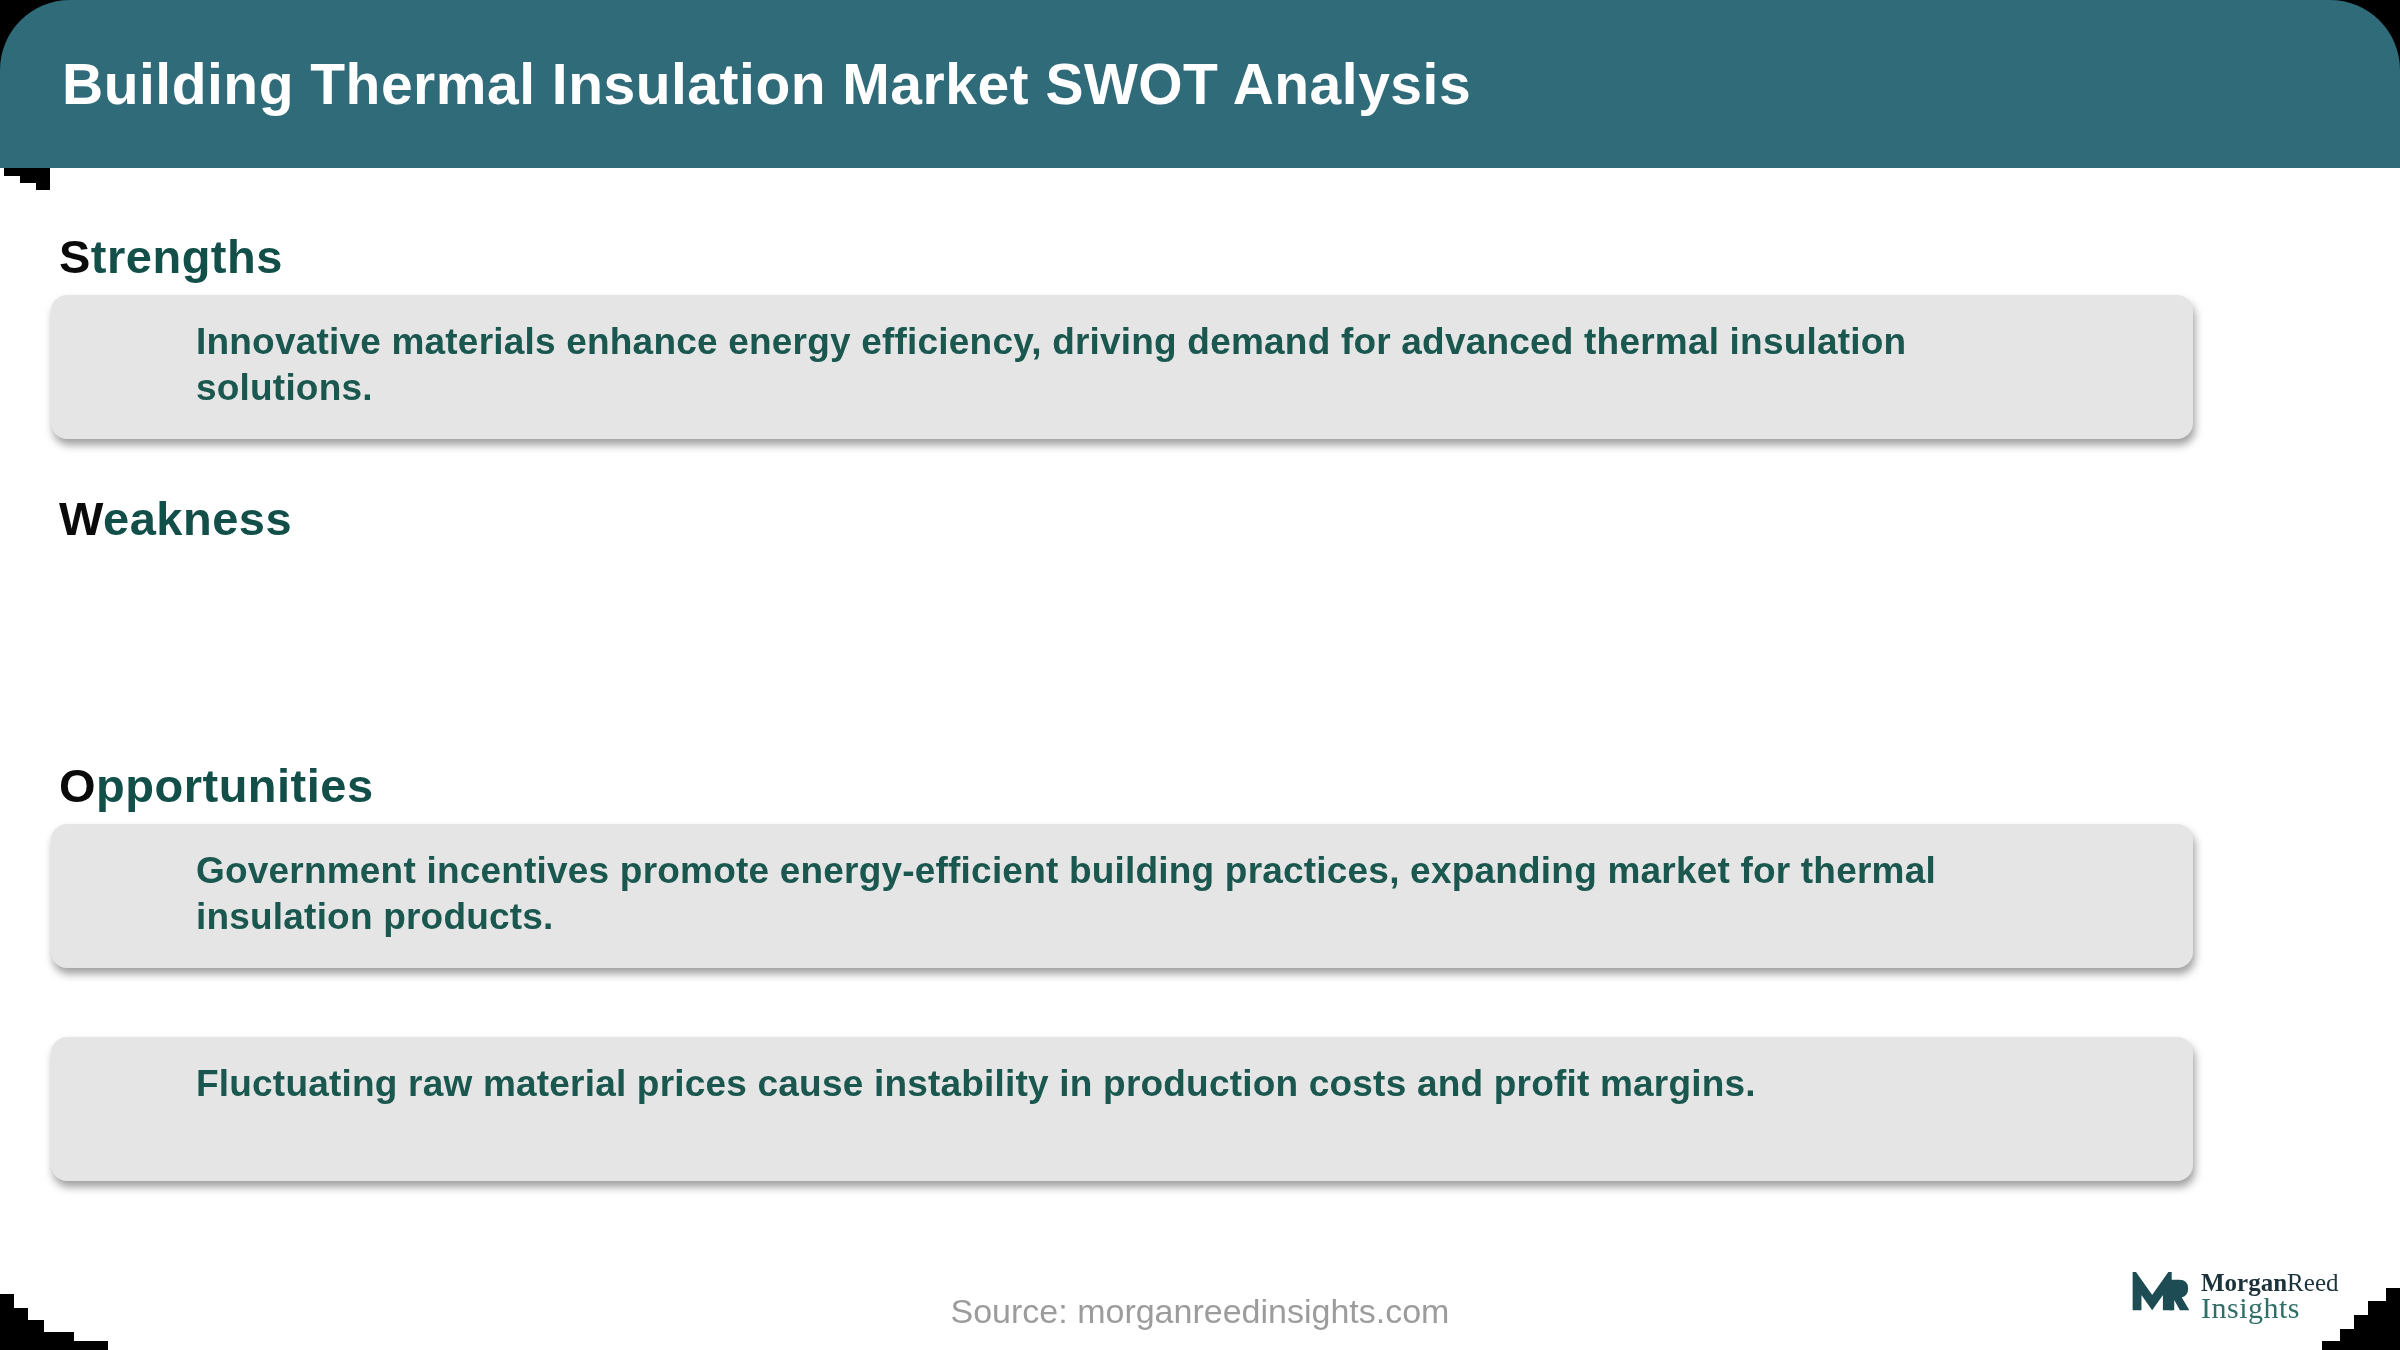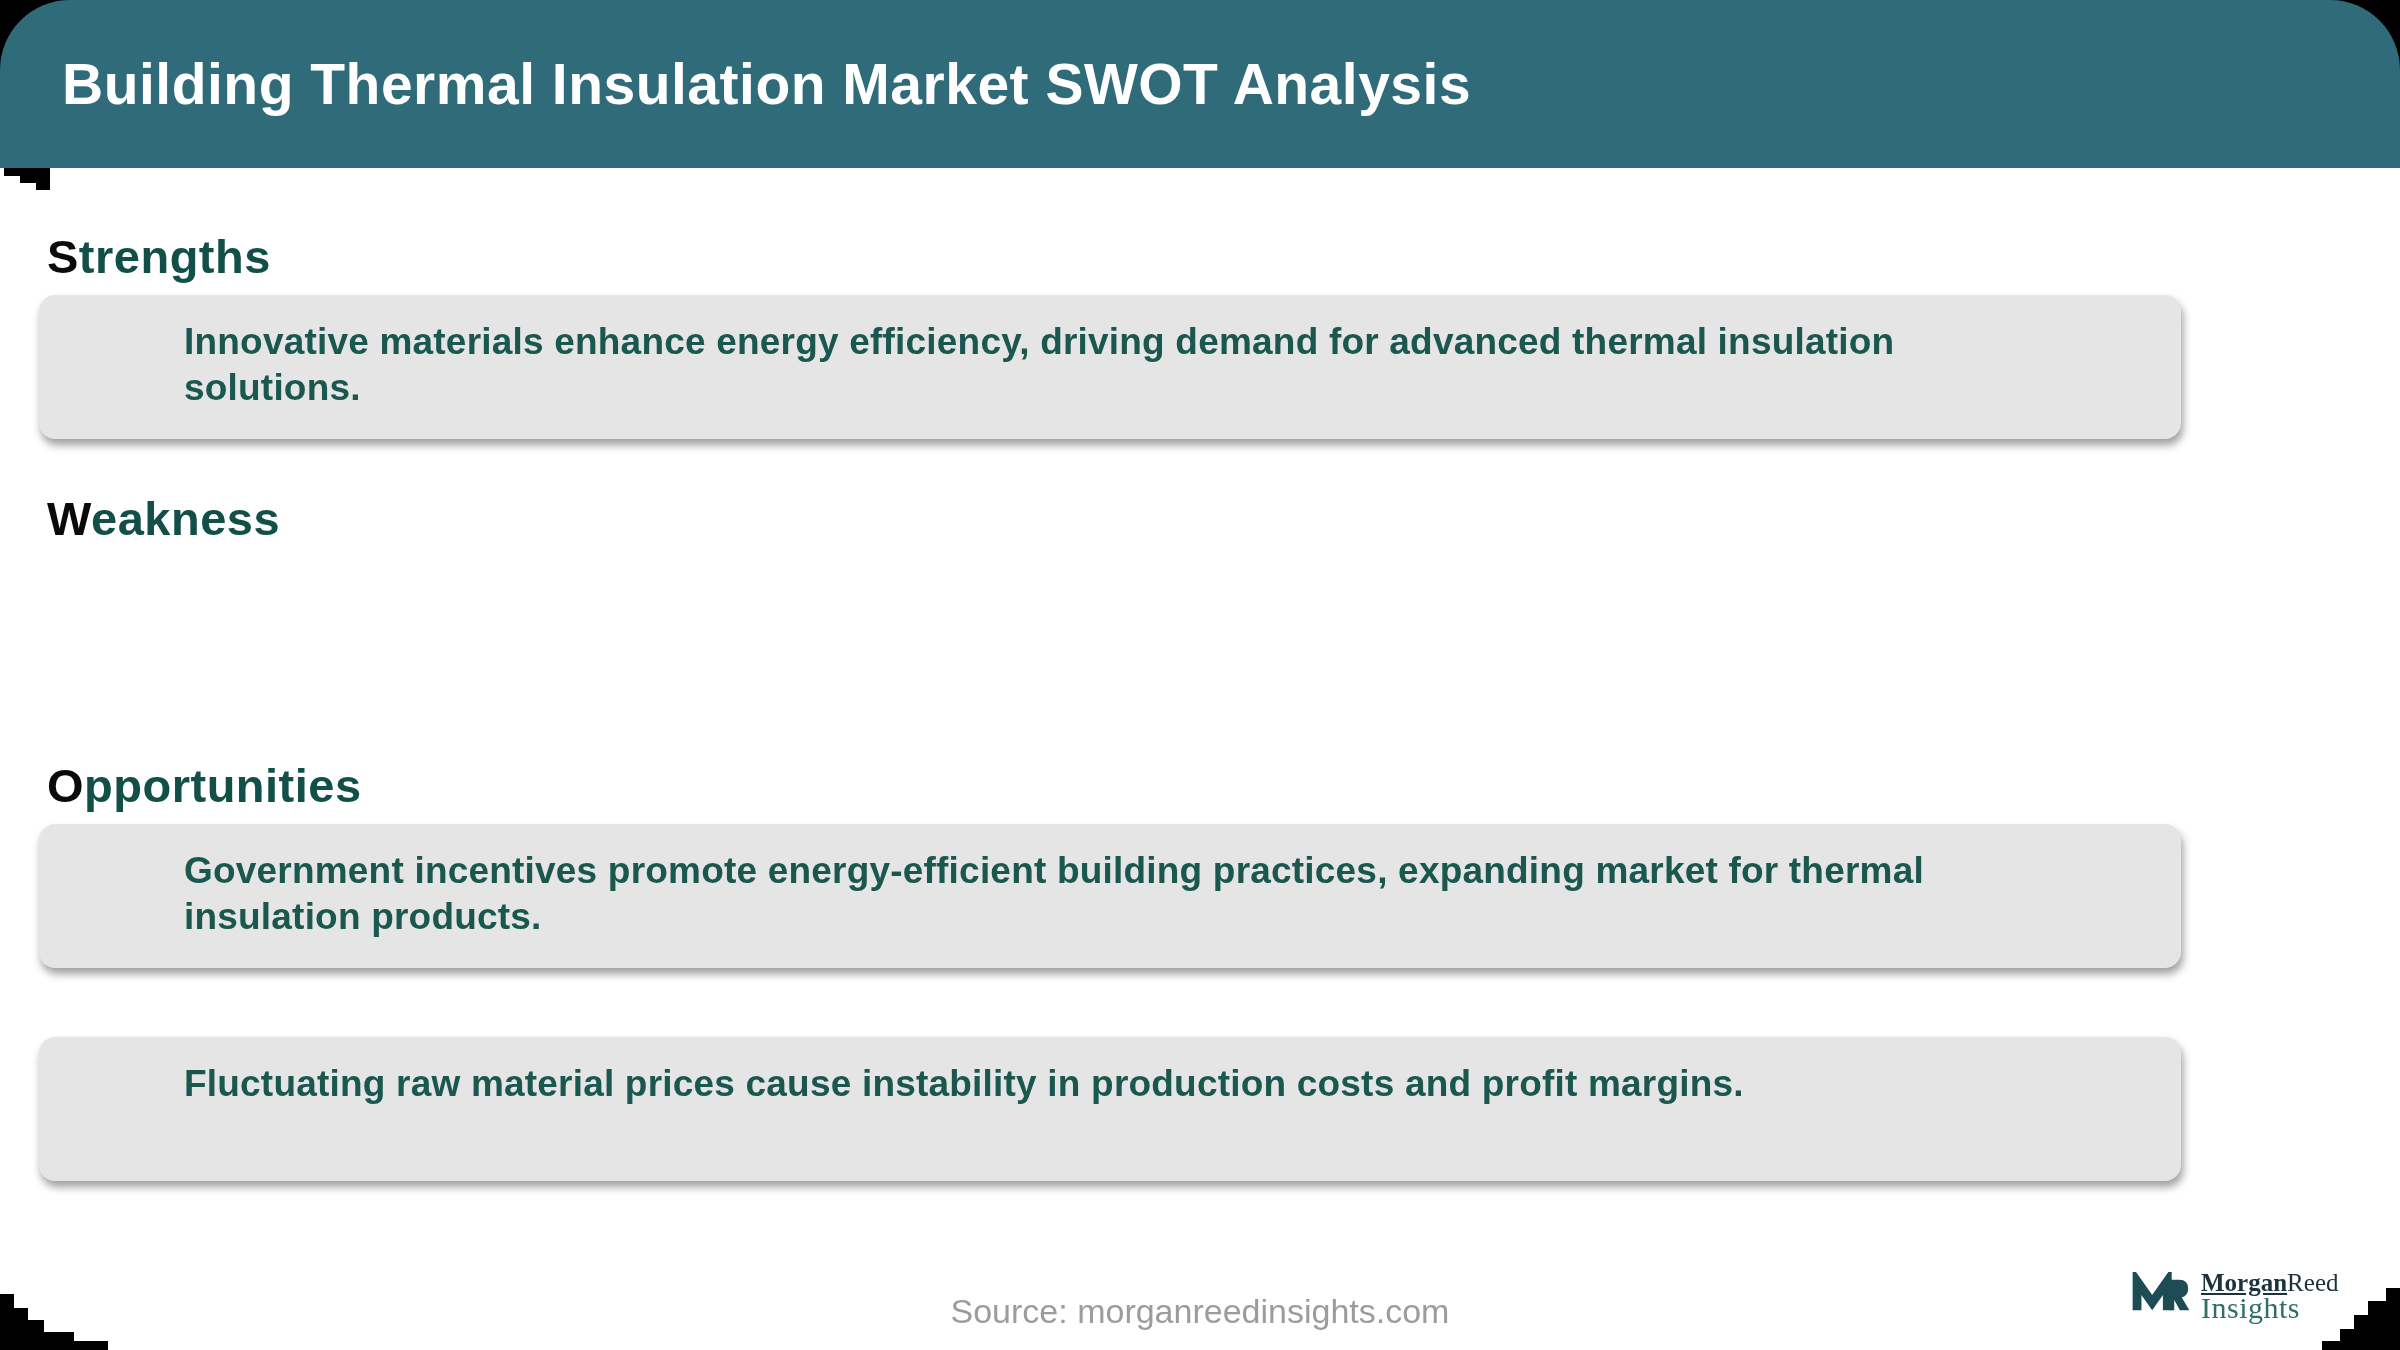--- a/index.html
+++ b/index.html
@@ -23,21 +23,21 @@
   .topbar h1 {
     color:#ffffff;
     font-size:57px;
     font-weight:800;
     line-height:168px;
     padding-left:62px;
     letter-spacing:0.5px;
     white-space:nowrap;
   }
   .section {
-    position:absolute; left:1px; width:2064px; z-index:1;
+    position:absolute; left:13px; width:2064px; z-index:1;
   }
   .sec-1 { top:228px; }
   .sec-2 { top:490px; }
   .sec-3 { top:757px; }
   .sec-4 { top:1028px; }
   .section h2 {
     font-size:47px;
     font-weight:800;
     line-height:58px;
     color:#124f49;
@@ -70,21 +70,21 @@
     z-index:1;
   }
   .brand {
     position:absolute; left:2132px; top:1270px;
     display:flex; align-items:center; gap:11px;
     z-index:2;
   }
   .brand-mark { width:58px; height:46px; flex:0 0 auto; }
   .brand-text { font-family:"Liberation Serif", serif; }
   .brand-name { font-size:25px; line-height:26px; color:#1c333b; white-space:nowrap; }
-  .brand-name .bold { font-weight:700;text-decoration:underline; }
+  .brand-name .bold { font-weight:700; }
   .brand-sub { font-size:30px; line-height:24px; color:#2f6f68; letter-spacing:0.5px; }
 </style>
 </head>
 <body>
 
 <svg class="corners" viewBox="0 0 2400 1350" xmlns="http://www.w3.org/2000/svg" aria-hidden="true">
   <polygon fill="#000000" points="0,0 92,0 92,12 72,12 72,32 52,32 52,52 34,52 34,72 16,72 16,92 0,92"></polygon>
   <polygon fill="#000000" points="4,168 50,168 50,190 36,190 36,183 20,183 20,176 4,176"></polygon>
   <polygon fill="#000000" points="2400,0 2308,0 2308,12 2328,12 2328,32 2348,32 2348,52 2366,52 2366,72 2384,72 2384,92 2400,92"></polygon>
   <polygon fill="#000000" points="0,1294 14,1294 14,1308 28,1308 28,1320 44,1320 44,1332 74,1332 74,1341 108,1341 108,1350 0,1350"></polygon>

